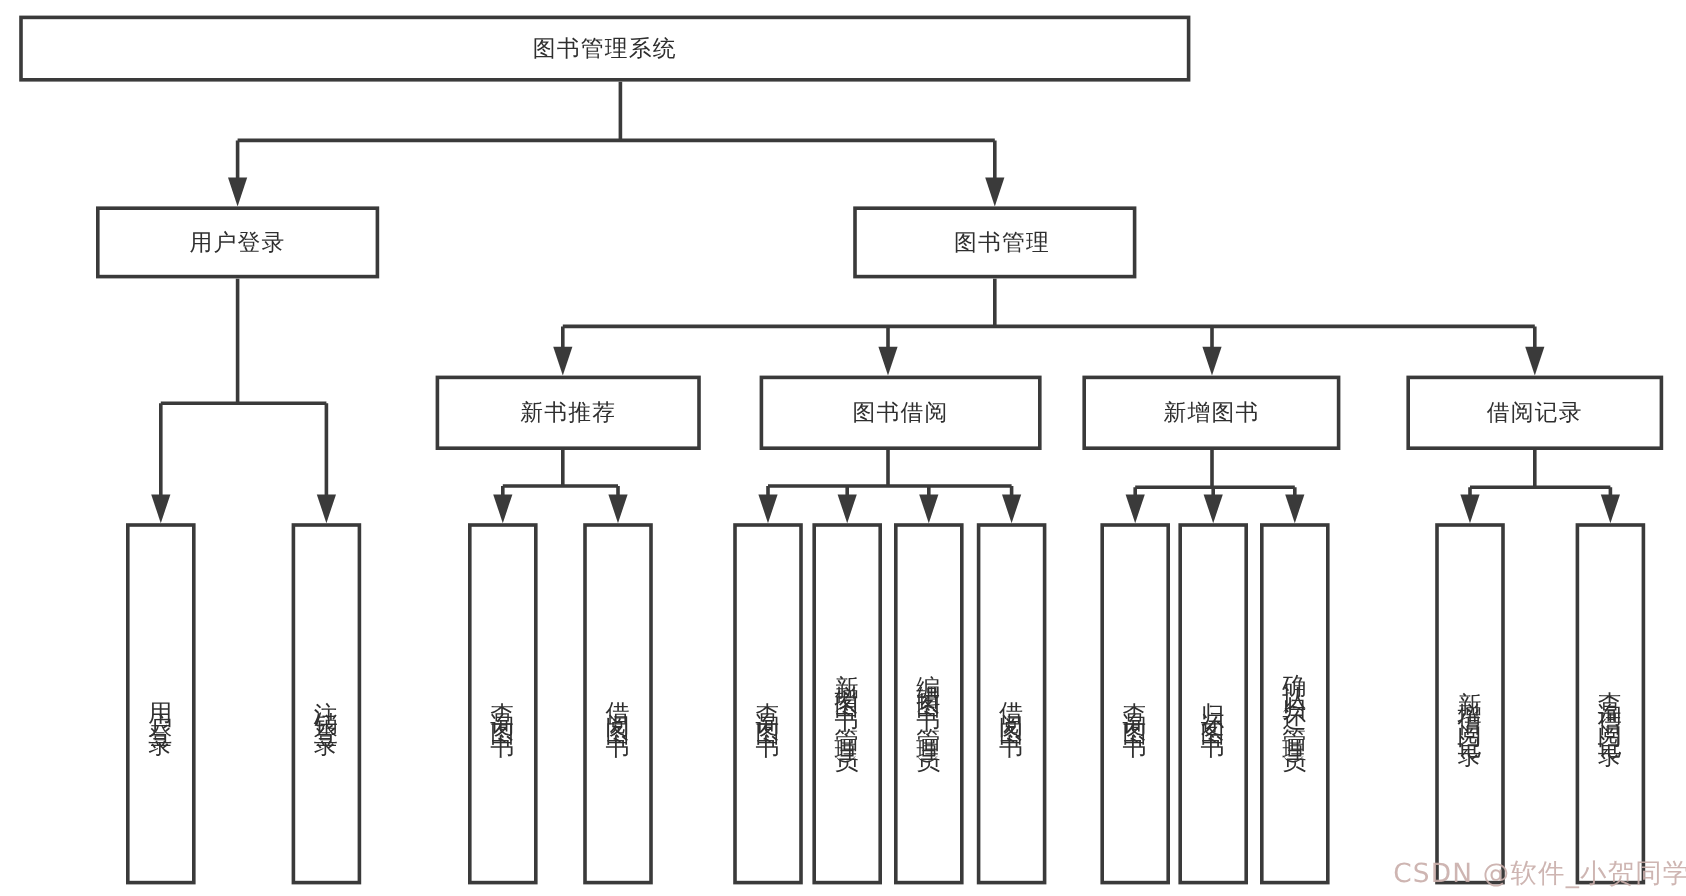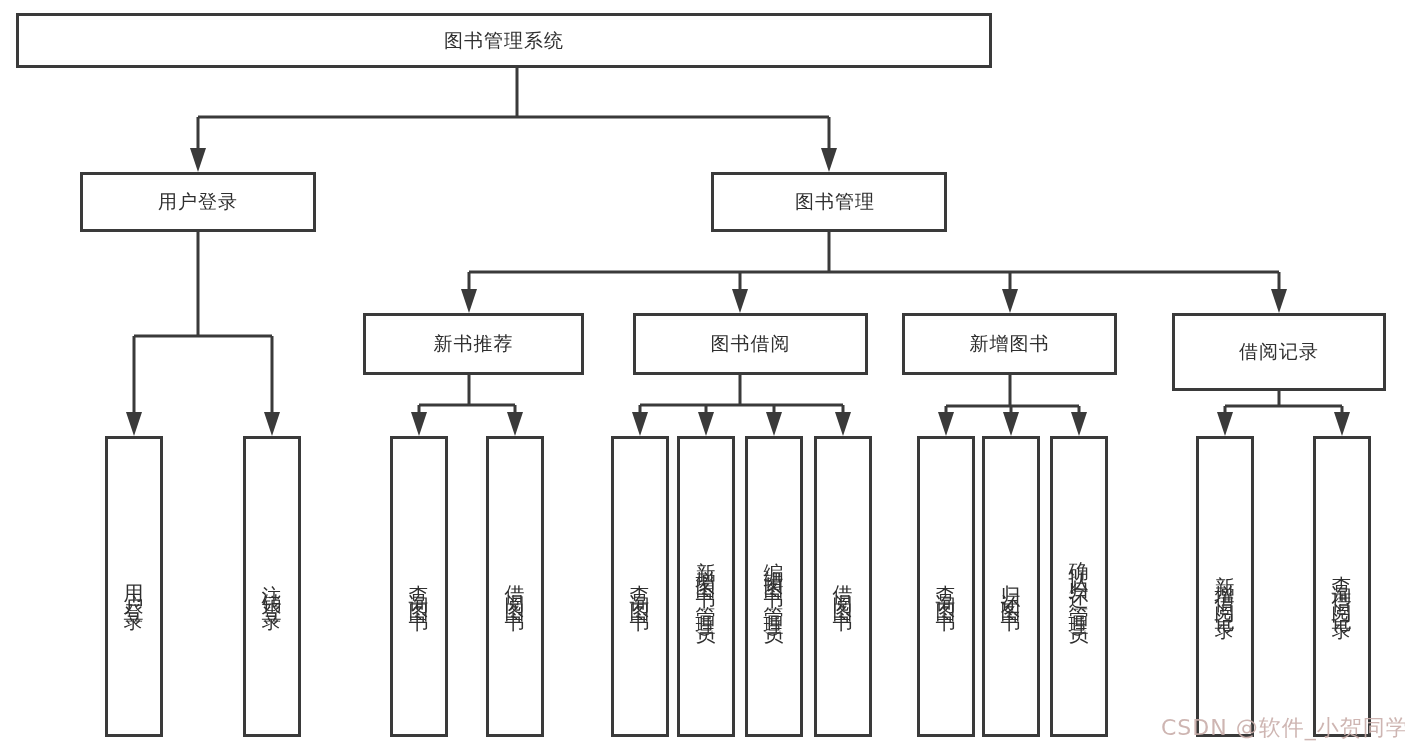--- a/index.html
+++ b/index.html
@@ -102,21 +102,21 @@
 
   <div class="box hbox" style="left:363px;top:313px;width:221px;height:62px;font-family:Liberation Mono, monospace;">
     <span>新书推荐</span>
   </div>
   <div class="box hbox" style="left:633px;top:313px;width:235px;height:62px;">
     <span>图书借阅</span>
   </div>
   <div class="box hbox" style="left:902px;top:313px;width:215px;height:62px;">
     <span>新增图书</span>
   </div>
-  <div class="box hbox" style="left:1172px;top:313px;width:214px;height:78px;">
+  <div class="box hbox" style="left:1172px;top:313px;width:214px;height:62px;">
     <span>借阅记录</span>
   </div>
 
   <div class="box vbox" style="left:105px;">
     <span class="vtext">用户登录</span>
   </div>
   <div class="box vbox" style="left:243px;">
     <span class="vtext">注销登录</span>
   </div>
 

